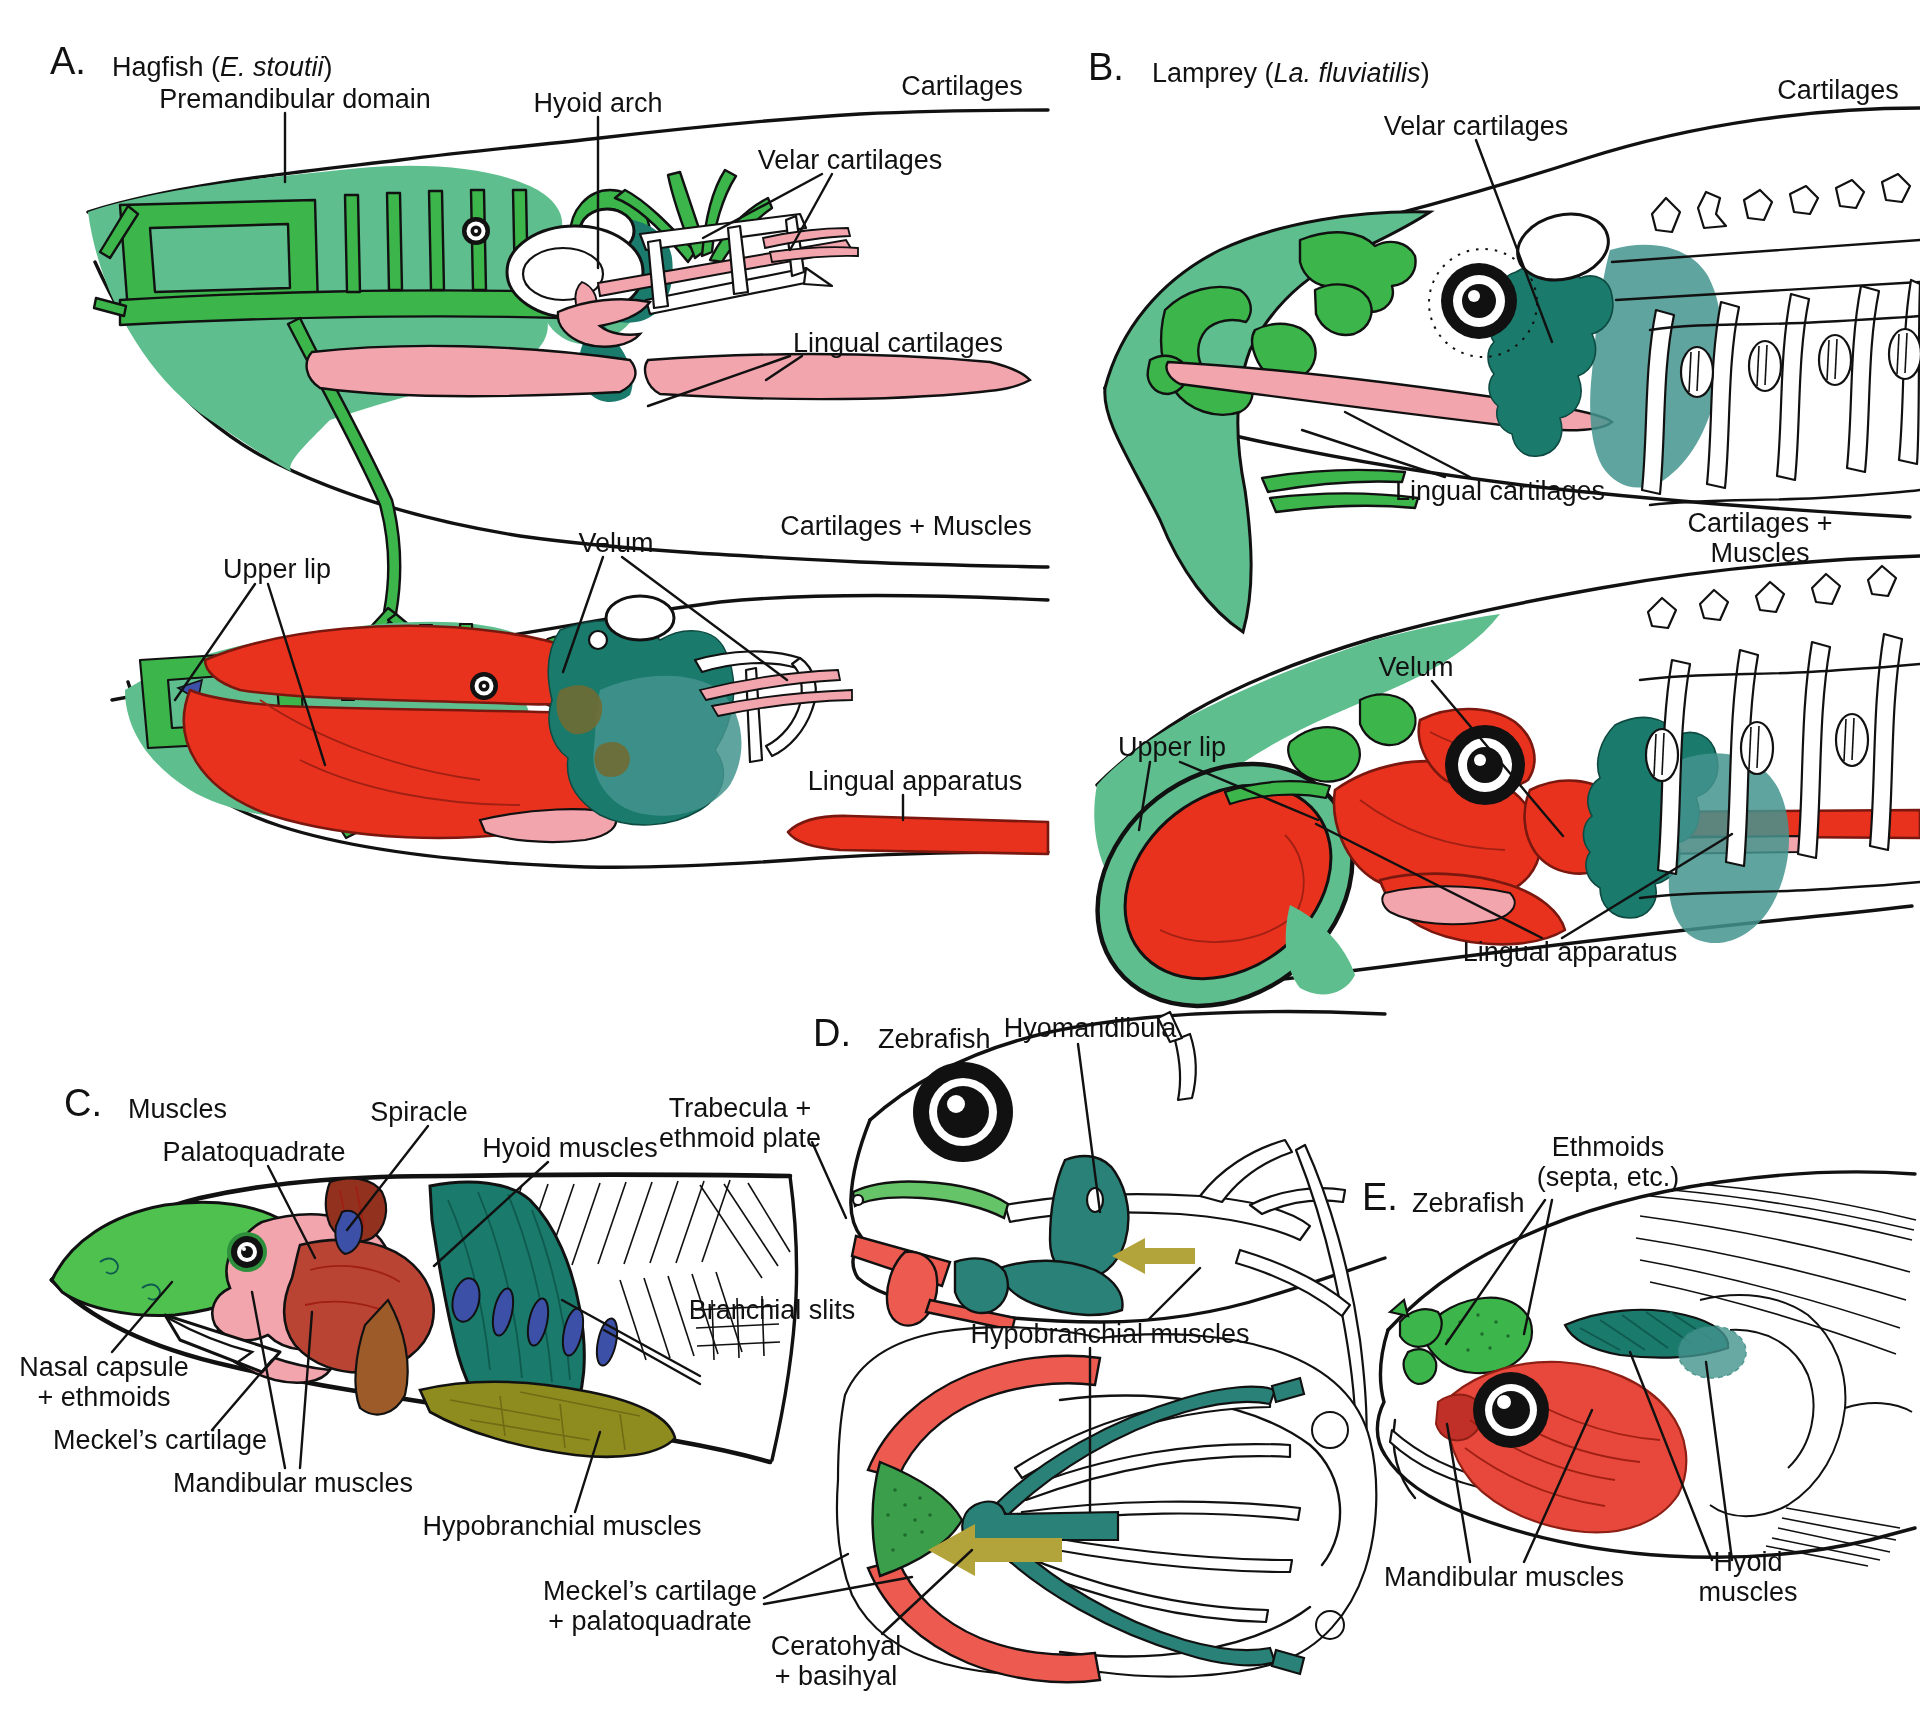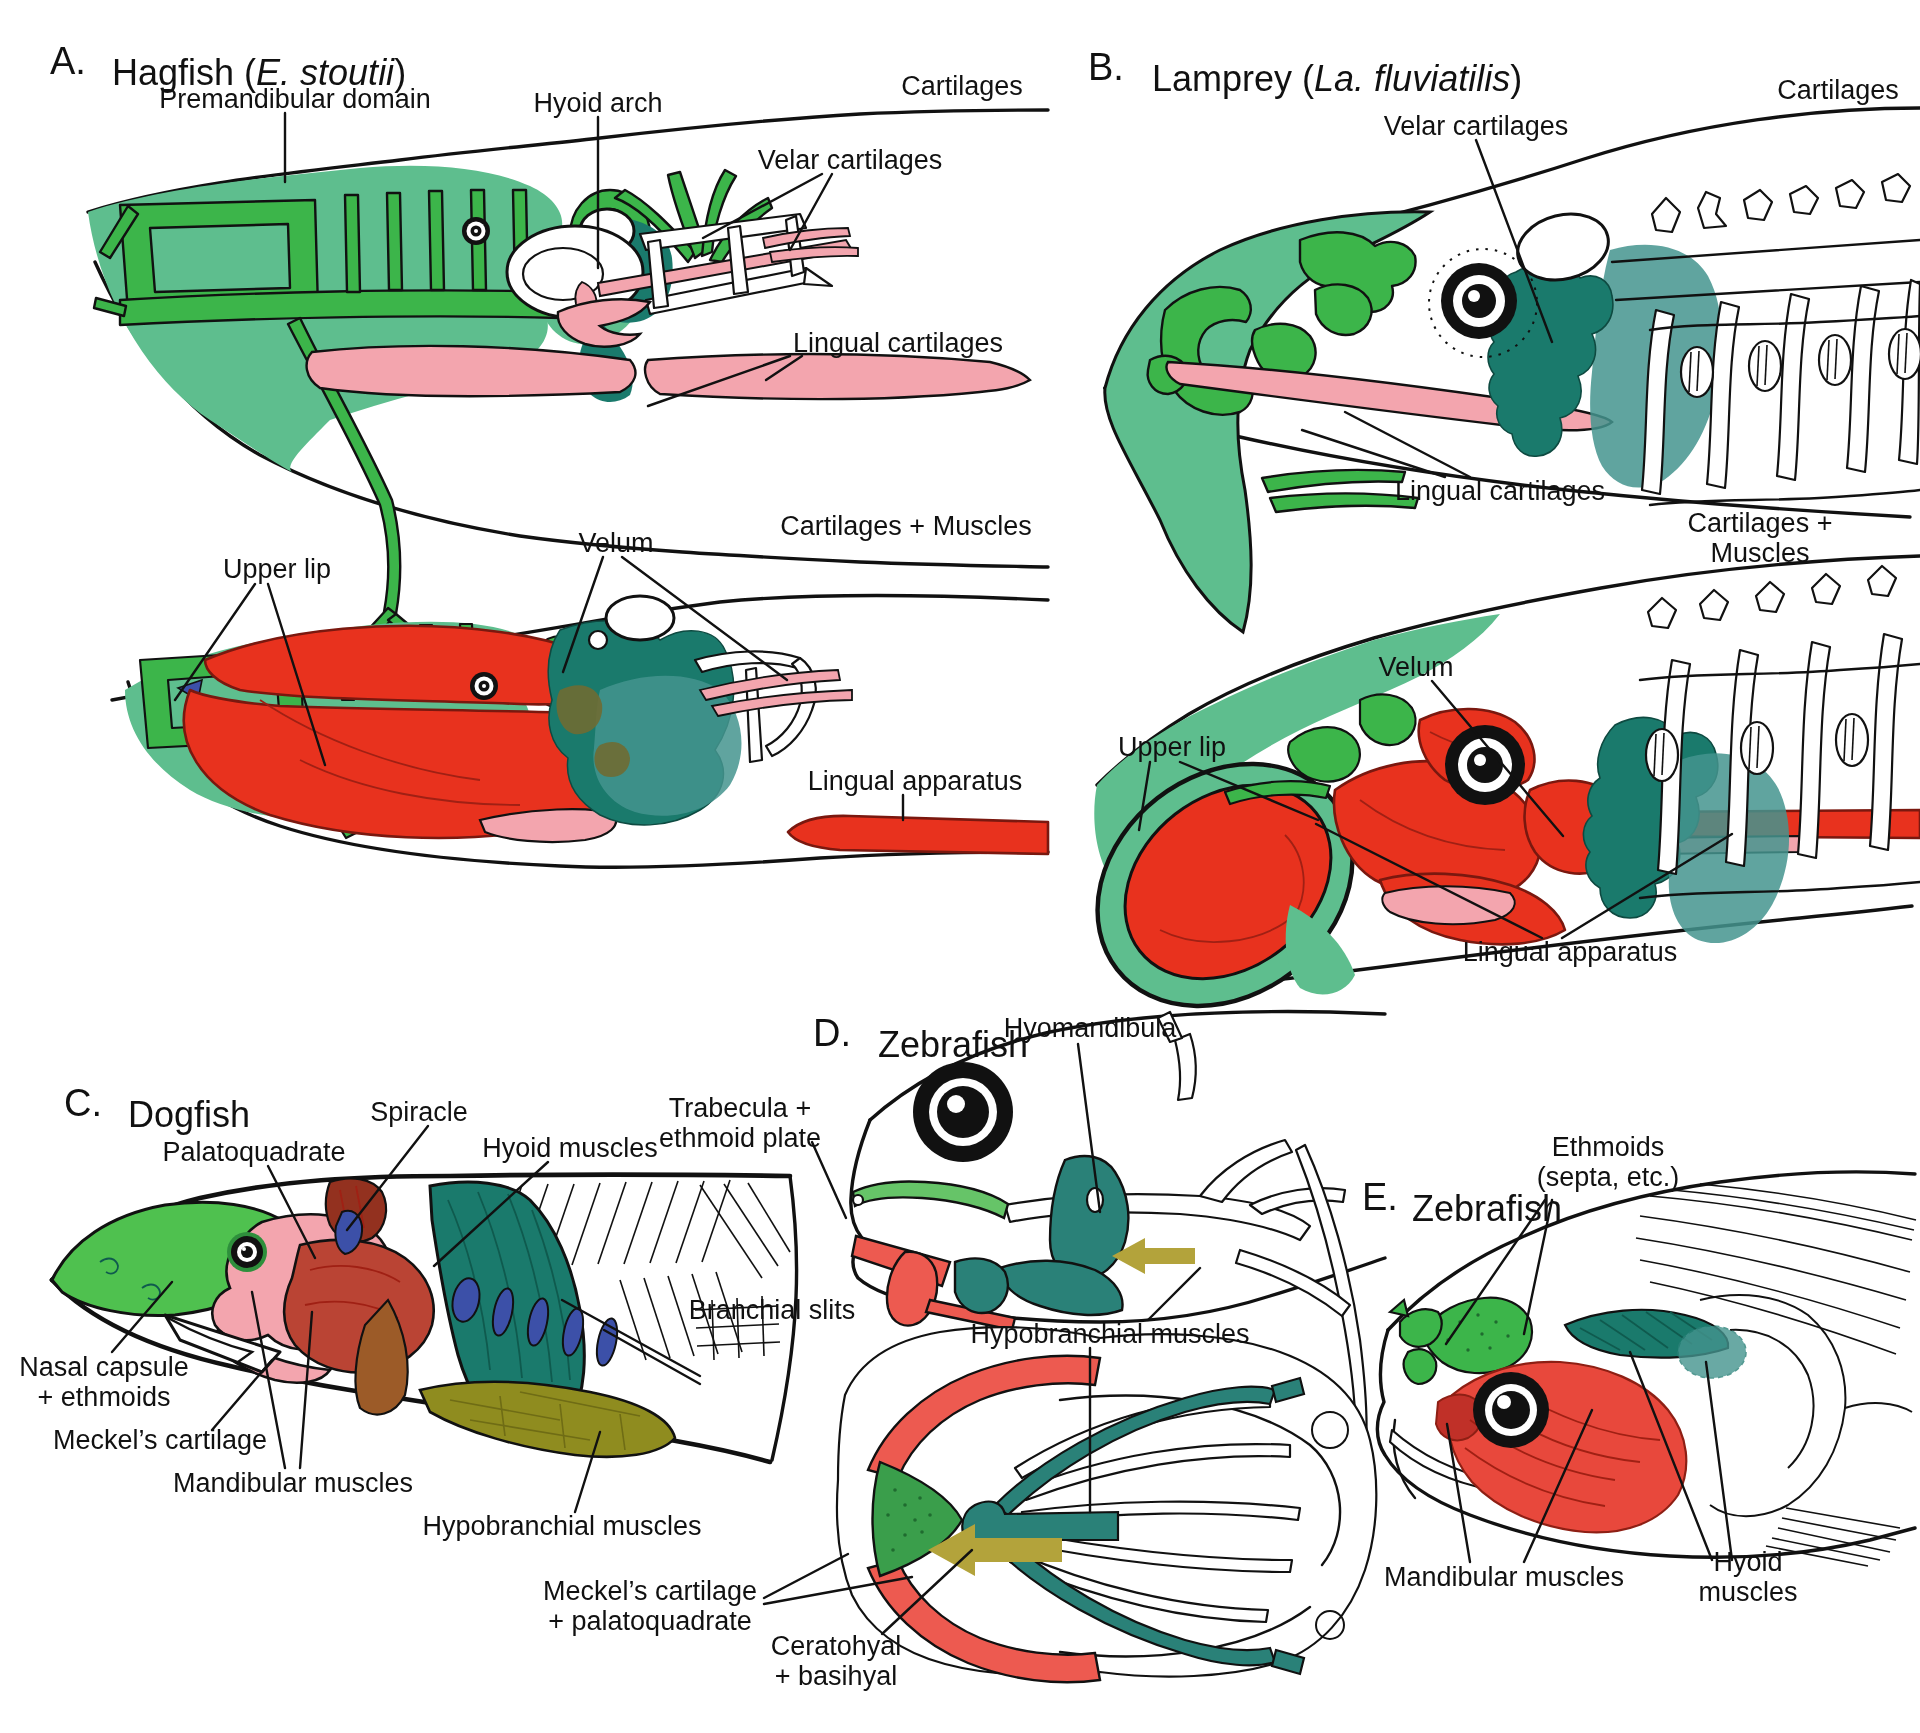--- a/index.html
+++ b/index.html
@@ -2,21 +2,21 @@
 <html><head>
 <meta charset="utf-8">
 <style>
   html,body{margin:0;padding:0;background:#fff;}
   .canvas{position:relative;width:1920px;height:1733px;background:#fff;overflow:hidden;
           font-family:"Liberation Sans", sans-serif;color:#111;}
   .canvas svg{position:absolute;left:0;top:0;}
   .lbl{position:absolute;transform:translate(-50%,-50%);font-size:27px;line-height:1.12;
        text-align:center;white-space:pre-line;color:#111;}
   .panel-letter{position:absolute;font-size:38px;color:#111;}
-  .panel-title{position:absolute;font-size:36px;color:#111;}
+  .panel-title{position:absolute;font-size:27px;color:#111;}
   .panel-title i{font-style:italic;}
   
   .ol{fill:none;stroke:#111;stroke-width:3.4;stroke-linecap:round;stroke-linejoin:round;}
   .olk{fill:none;stroke:#111;stroke-width:4.6;stroke-linecap:round;stroke-linejoin:round;}
   .ld{fill:none;stroke:#111;stroke-width:2.4;stroke-linecap:round;}
   .w{fill:#fff;stroke:#111;stroke-width:3;stroke-linejoin:round;}
   .w2{fill:#fff;stroke:#111;stroke-width:2.2;stroke-linejoin:round;}
   .hatch{fill:none;stroke:#111;stroke-width:1.6;}
   .fib{fill:none;stroke:#0F5A4E;stroke-width:1.8;}
   .rfib{fill:none;stroke:#A02014;stroke-width:1.8;}
@@ -580,21 +580,21 @@
   </g>
 </svg>
 
   <div class="panel-letter" style="left:50px;top:40px">A.</div>
   <div class="panel-title" style="left:112px;top:52px"><span>Hagfish (</span><i>E. stoutii</i><span>)</span></div>
 
   <div class="panel-letter" style="left:1088px;top:46px">B.</div>
   <div class="panel-title" style="left:1152px;top:58px"><span>Lamprey (</span><i>La. fluviatilis</i><span>)</span></div>
 
   <div class="panel-letter" style="left:64px;top:1082px">C.</div>
-  <div class="panel-title" style="left:128px;top:1094px">Dogfish</div>
+  <div class="panel-title" style="left:128px;top:1094px">Muscles</div>
 
   <div class="panel-letter" style="left:813px;top:1012px">D.</div>
   <div class="panel-title" style="left:878px;top:1024px">Zebrafish</div>
 
   <div class="panel-letter" style="left:1362px;top:1176px">E.</div>
   <div class="panel-title" style="left:1412px;top:1188px">Zebrafish</div>
 
   <div class="lbl" style="left:295px;top:99px">Premandibular domain</div>
   <div class="lbl" style="left:598px;top:103px">Hyoid arch</div>
   <div class="lbl" style="left:962px;top:86px">Cartilages</div>

